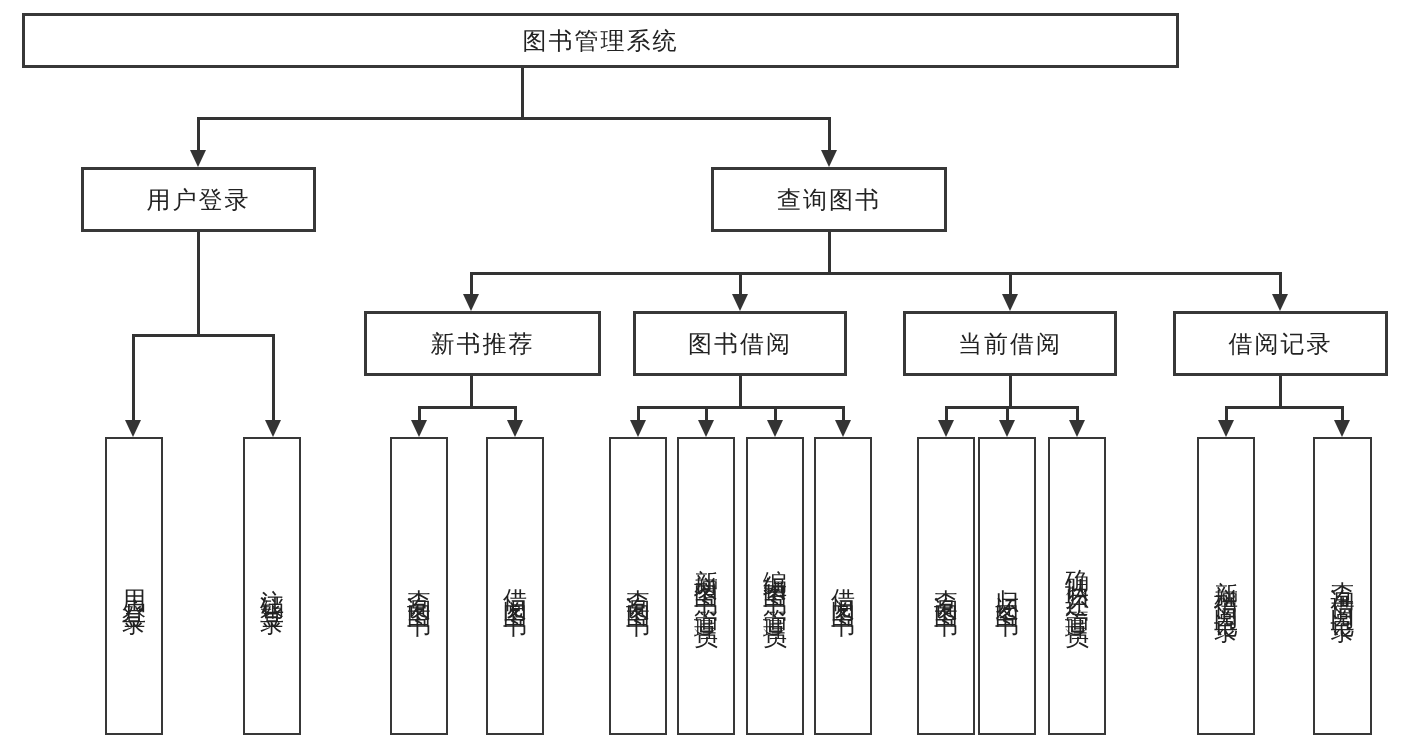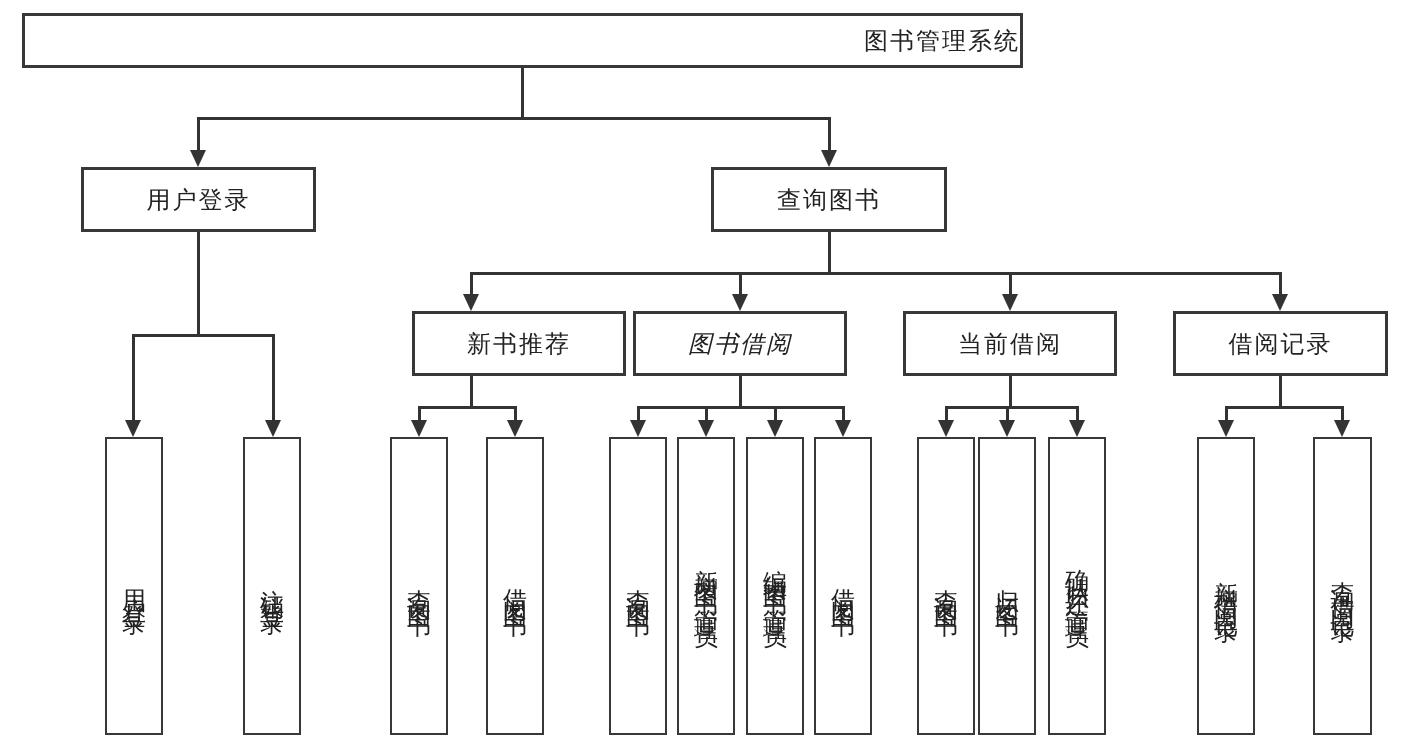--- a/index.html
+++ b/index.html
@@ -50,21 +50,21 @@
     letter-spacing:1px;
     z-index:5;
     white-space:nowrap;
   }
 </style>
 </head>
 <body>
 
 <div id="canvas">
 
-  <div class="box" style="left:22px;top:13px;width:1001px;height:55px;justify-content:flex-end;">
+  <div class="box" style="left:22px;top:13px;width:1157px;height:55px;">
     <span>图书管理系统</span>
   </div>
 
   <div class="vline" style="left:521px;top:68px;height:52px;"></div>
   <div class="hline" style="left:197px;top:117px;width:634px;"></div>
   <div class="vline" style="left:197px;top:117px;height:36px;"></div>
   <div class="arrow" style="left:190px;top:150px;"></div>
   <div class="vline" style="left:828px;top:117px;height:36px;"></div>
   <div class="arrow" style="left:821px;top:150px;"></div>
 
@@ -86,24 +86,24 @@
   <div class="hline" style="left:470px;top:272px;width:812px;"></div>
   <div class="vline" style="left:470px;top:272px;height:25px;"></div>
   <div class="arrow" style="left:463px;top:294px;"></div>
   <div class="vline" style="left:739px;top:272px;height:25px;"></div>
   <div class="arrow" style="left:732px;top:294px;"></div>
   <div class="vline" style="left:1009px;top:272px;height:25px;"></div>
   <div class="arrow" style="left:1002px;top:294px;"></div>
   <div class="vline" style="left:1279px;top:272px;height:25px;"></div>
   <div class="arrow" style="left:1272px;top:294px;"></div>
 
-  <div class="box" style="left:364px;top:311px;width:214px;height:65px;margin-left:48px;">
+  <div class="box" style="left:364px;top:311px;width:237px;height:65px;">
     <span>新书推荐</span>
   </div>
-  <div class="box" style="left:633px;top:311px;width:214px;height:65px;font-style:italic;">
+  <div class="box" style="left:633px;top:311px;width:214px;height:65px;">
     <span>图书借阅</span>
   </div>
   <div class="box" style="left:903px;top:311px;width:214px;height:65px;">
     <span>当前借阅</span>
   </div>
   <div class="box" style="left:1173px;top:311px;width:215px;height:65px;">
     <span>借阅记录</span>
   </div>
 
   <div class="vline" style="left:470px;top:376px;height:33px;"></div>

